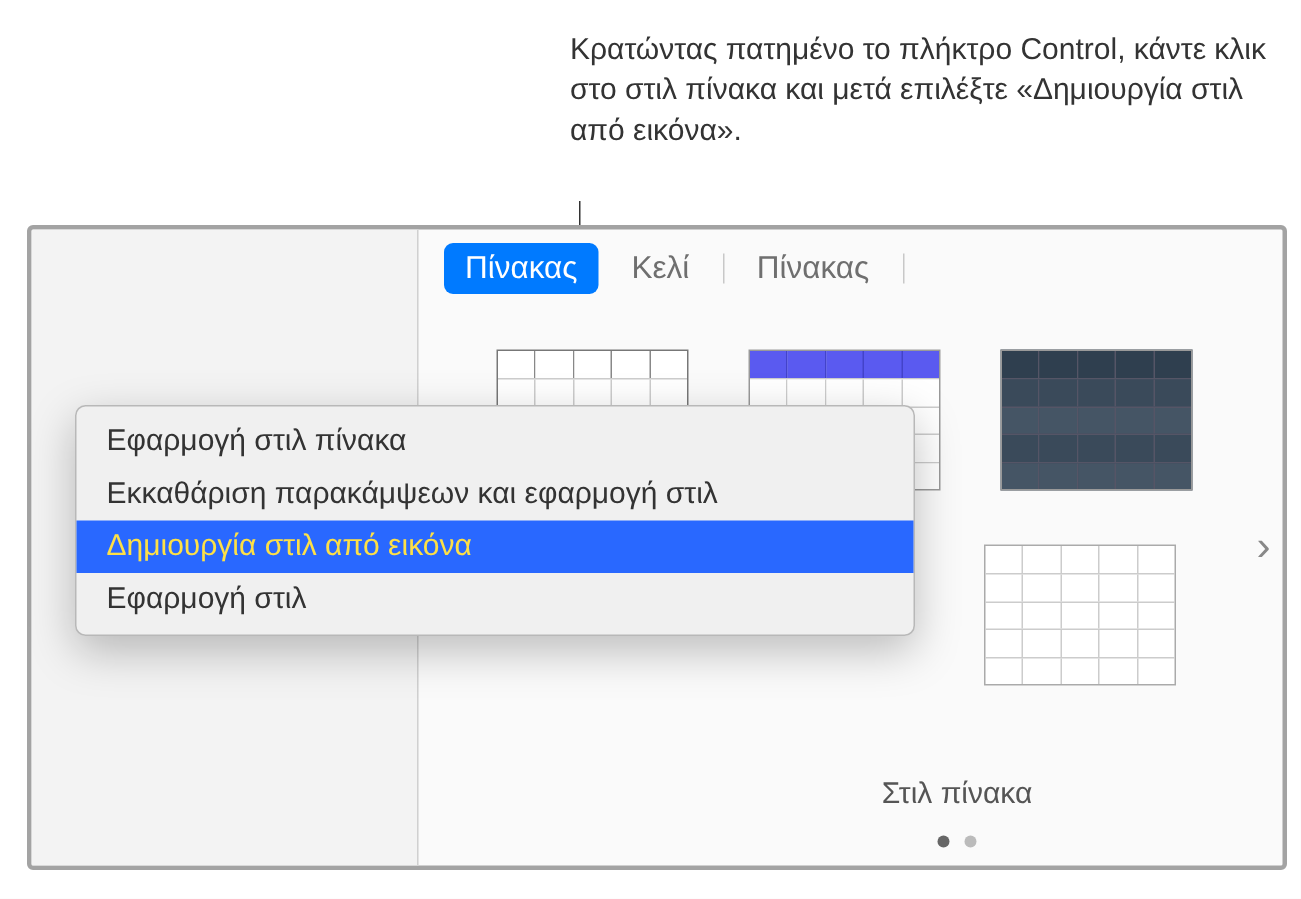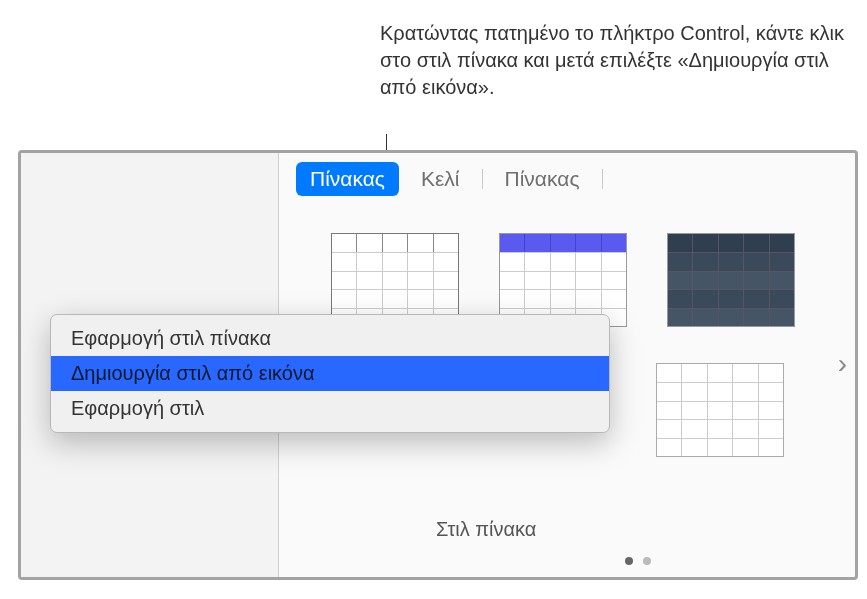--- a/index.html
+++ b/index.html
@@ -161,37 +161,37 @@
       position: absolute;
       top: 270px;
       left: 50px;
       width: 560px;
       background: #f0f0f0;
       border: 1px solid #b8b8b8;
       border-radius: 7px;
       box-shadow: 0 10px 30px rgba(0,0,0,0.25);
       padding: 6px 0;
       z-index: 10;
-      margin-top: 44px;
     }
     .menu-item {
       font-size: 20px;
       color: #333;
       padding: 6px 20px;
       cursor: pointer;
     }
     .menu-item.highlighted {
       background: #2968ff;
-      color: #0f172a;
+      color: #fde047;
     }
     .caption-label {
       position: absolute;
       bottom: 36px;
       left: 415px;
       right: 15px;
+      text-align: center;
       font-size: 20px;
       color: #555;
     }
     .page-dots {
       position: absolute;
       bottom: 12px;
       left: 415px;
       right: 15px;
       text-align: center;
       color: #999;
@@ -394,15 +394,16 @@
   <div class="caption-label">Στιλ πίνακα</div>
 
   <div class="page-dots">
     <div class="dot active"></div>
     <div class="dot"></div>
   </div>
 </div>
 
 <div class="context-menu">
   <div class="menu-item">Εφαρμογή στιλ πίνακα</div>
+  <div class="menu-item">Εκκαθάριση παρακάμψεων και εφαρμογή στιλ</div>
   <div class="menu-item highlighted">Δημιουργία στιλ από εικόνα</div>
   <div class="menu-item">Εφαρμογή στιλ</div>
 </div>
 
 </body></html>

